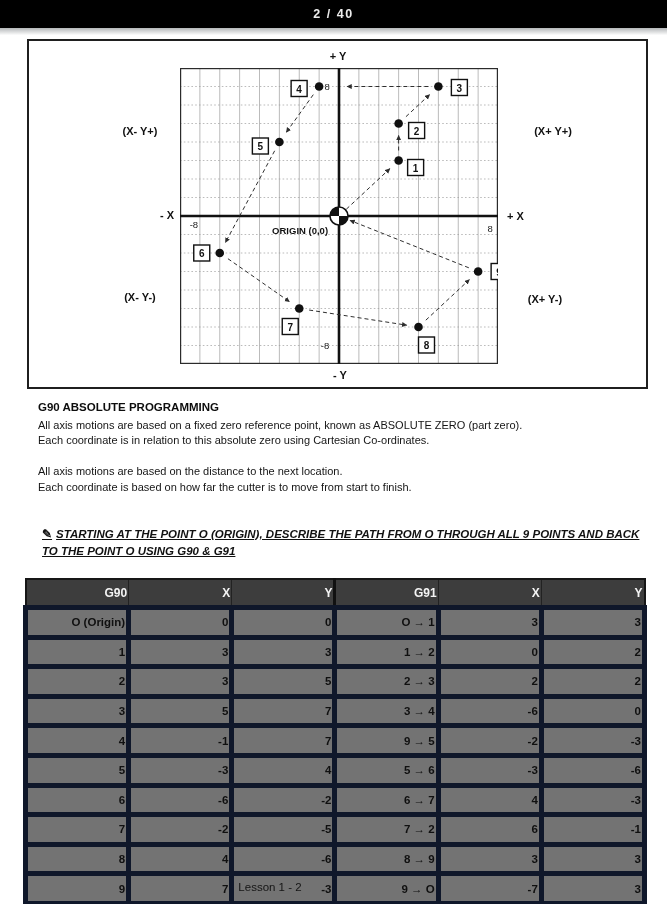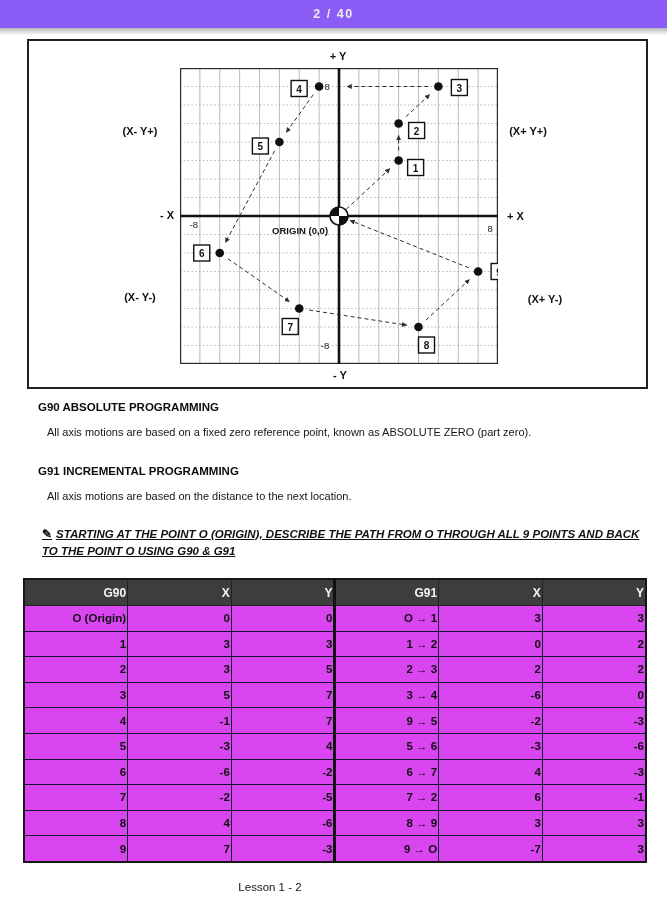--- a/index.html
+++ b/index.html
@@ -1,73 +1,73 @@
 <!DOCTYPE html>
 <html><head>
 <meta charset="utf-8">
 <style>
   html,body{margin:0;padding:0;}
   body{
     width:667px;height:904px;position:relative;background:#ffffff;
     font-family:"Liberation Sans",sans-serif;color:#1a1a1a;overflow:hidden;
   }
   .topbar{
-    position:absolute;left:0;top:0;width:667px;height:28px;background:#8b5cf6;
+    position:absolute;left:0;top:0;width:667px;height:28px;background:#000000;
     display:flex;align-items:center;justify-content:center;
   }
   .topbar .page-indicator{color:#ececec;font-size:12.5px;letter-spacing:1.5px;font-weight:bold;}
   .shadow-strip{position:absolute;left:0;top:28px;width:667px;height:7px;
     background:linear-gradient(#b4b7b9,#fdfdfd);}
   
   .figure{position:absolute;left:27px;top:39px;width:621px;height:350px;
     border:2px solid #1f1f1f;box-sizing:border-box;background:#fff;}
   .fig-label{position:absolute;font-weight:bold;font-size:11px;white-space:nowrap;color:#111;}
   .quad{width:100px;text-align:center;}
   #grid-svg{position:absolute;left:151px;top:27px;font-family:"Liberation Sans",sans-serif;}
   
   .text-block{position:absolute;left:38px;width:600px;font-size:11px;line-height:15.5px;color:#151515;}
   .text-block h3{margin:0 0 2px 0;font-size:11.5px;color:#0d0d0d;}
-  .text-block p{margin:9px;}
+  .text-block p{margin:0;}
   #sec-g90{top:400px;}
   #sec-g91{top:464px;}
   .task-note{position:absolute;left:42px;top:526px;width:606px;
     font-weight:bold;font-style:italic;font-size:11.5px;line-height:17px;color:#111;text-decoration:underline;}
   .task-note .pencil{font-style:normal;margin-right:4px;font-size:12px;}
   
   table.coords{
     position:absolute;left:23px;top:578px;width:624px;
     border-collapse:collapse;table-layout:fixed;
     font-size:11.5px;font-weight:bold;text-align:right;color:#101010;
     border:2px solid #161616;
   }
   table.coords th{
     background:#3d3d3d;color:#f4f4f4;height:23px;border:1px solid #222;
     font-size:12px;font-weight:bold;
   }
-  table.coords td{height:22.6px;border:1px solid #0f172a;background:#d946ef;}
+  table.coords td{height:22.6px;border:5px solid #0f172a;background:#737373;}
   table.coords .thick-left{border-left:3px solid #111;margin-top:24px;}
   .footer{position:absolute;top:881px;left:0;width:540px;text-align:center;
     font-size:11.5px;color:#151515;}
 </style>
 </head>
 <body>
 
 <div class="topbar">
   <span class="page-indicator">2 / 40</span>
 </div>
 <div class="shadow-strip"></div>
 
 <div class="figure">
   <div class="fig-label" style="left:289px;top:9px;width:40px;text-align:center;">+ Y</div>
   <div class="fig-label" style="left:291px;top:328px;width:40px;text-align:center;">- Y</div>
   <div class="fig-label" style="left:105px;top:168px;width:40px;text-align:right;">- X</div>
   <div class="fig-label" style="left:478px;top:169px;width:45px;">+ X</div>
 
   <div class="fig-label quad" style="left:61px;top:84px;">(X- Y+)</div>
-  <div class="fig-label quad" style="left:449px;top:84px;">(X+ Y+)</div>
+  <div class="fig-label quad" style="left:474px;top:84px;">(X+ Y+)</div>
   <div class="fig-label quad" style="left:61px;top:250px;">(X- Y-)</div>
   <div class="fig-label quad" style="left:466px;top:252px;">(X+ Y-)</div>
 
   <svg id="grid-svg" width="318" height="296" viewBox="0 0 318 296">
       <defs>
         <marker id="arr" markerWidth="7" markerHeight="7" refX="4.6" refY="2.5" orient="auto" markerUnits="userSpaceOnUse">
           <path d="M0,0 L5.2,2.5 L0,5 Z" fill="#2e2e2e"></path>
         </marker>
       </defs>
       <rect x="0" y="0" width="318" height="296" fill="#ffffff"></rect>
@@ -152,25 +152,26 @@
       <text x="13.912500000000003" y="160.25" text-anchor="middle" font-size="9.5" fill="#222">-8</text>
       <text x="310.05" y="163.95" text-anchor="middle" font-size="9.5" fill="#222">8</text>
       <text x="145.0875" y="280.5" text-anchor="middle" font-size="9.5" fill="#222">-8</text>
       <text x="148.06875" y="165.8" text-anchor="end" font-size="9.5" font-weight="bold" fill="#111">ORIGIN (0,0)</text>
     </svg>
 </div>
 
 <div class="text-block" id="sec-g90">
   <h3>G90 ABSOLUTE PROGRAMMING</h3>
   <p>All axis motions are based on a fixed zero reference point, known as ABSOLUTE ZERO (part zero).</p>
+  <p>Each coordinate is in relation to this absolute zero using Cartesian Co-ordinates.</p>
 </div>
 
 <div class="text-block" id="sec-g91">
-  <h3>G91 INCREMENTAL PROGRAMMING</h3>
   <p>All axis motions are based on the distance to the next location.</p>
+  <p>Each coordinate is based on how far the cutter is to move from start to finish.</p>
 </div>
 
 <div class="task-note">
   <span class="pencil">✎</span><span>STARTING AT THE POINT O (ORIGIN), DESCRIBE THE PATH FROM O THROUGH ALL 9 POINTS AND BACK TO THE POINT O USING G90 &amp; G91</span>
 </div>
 
 <table class="coords">
   <thead>
       <tr>
         <th>G90</th>

